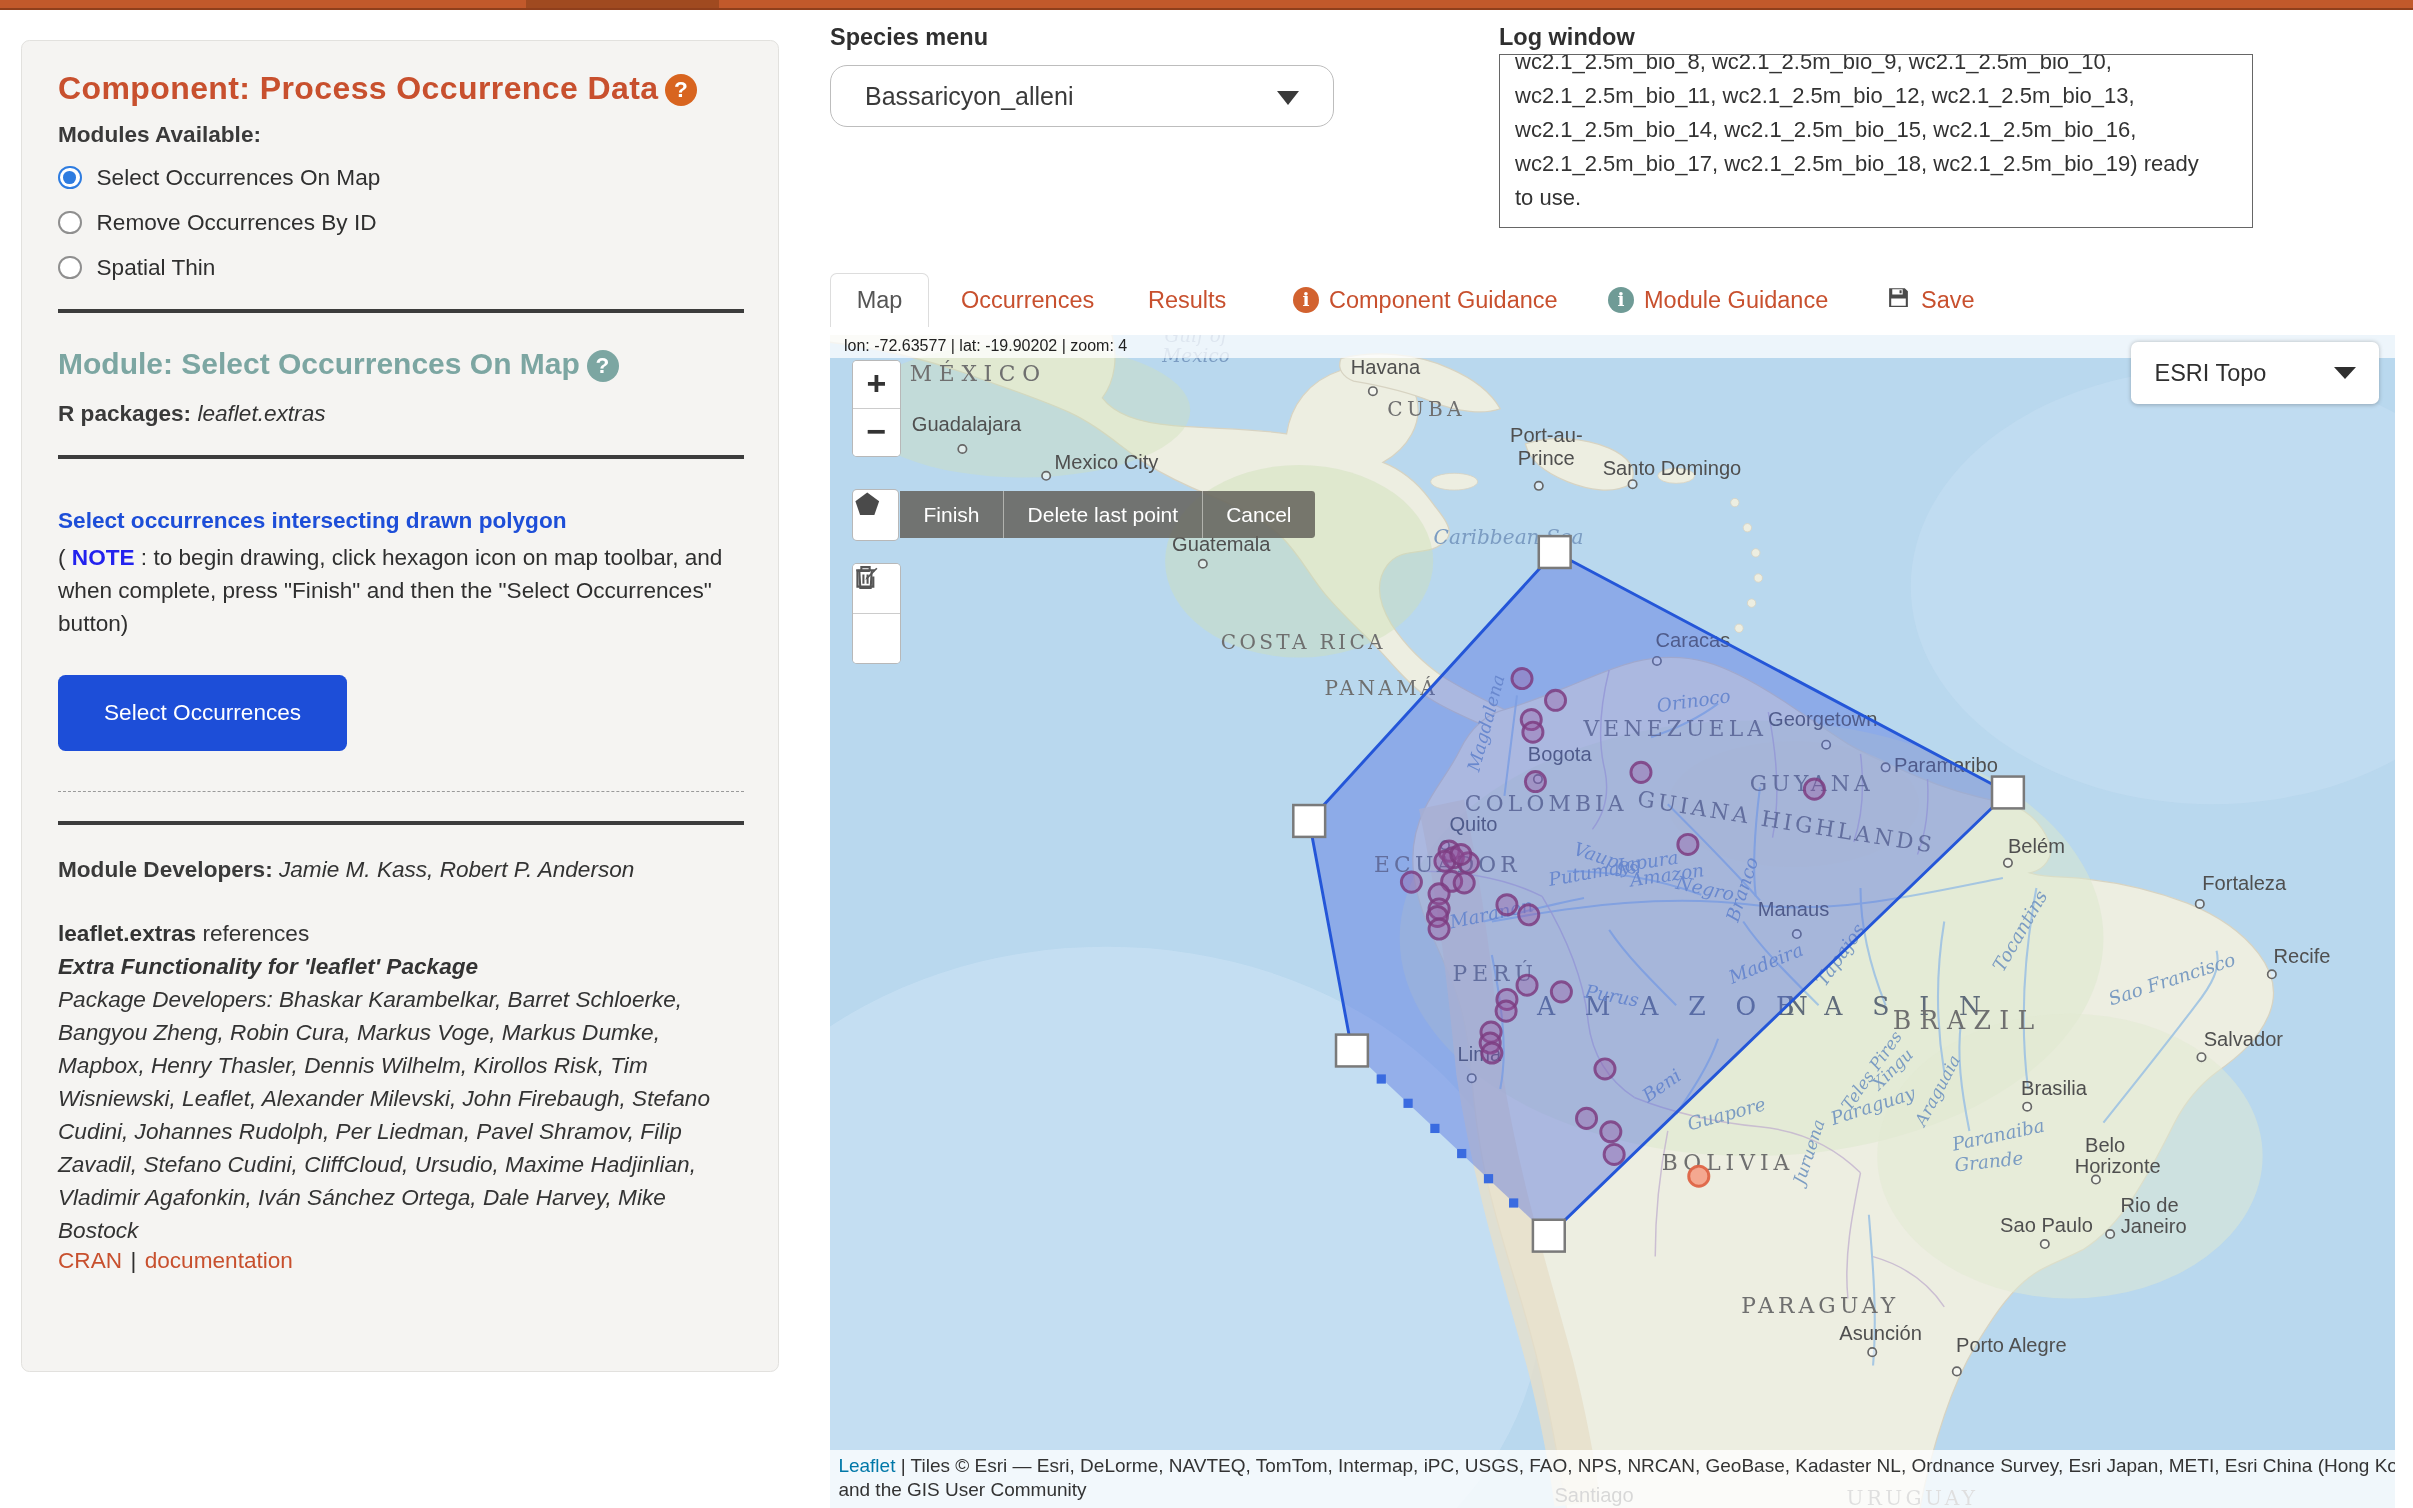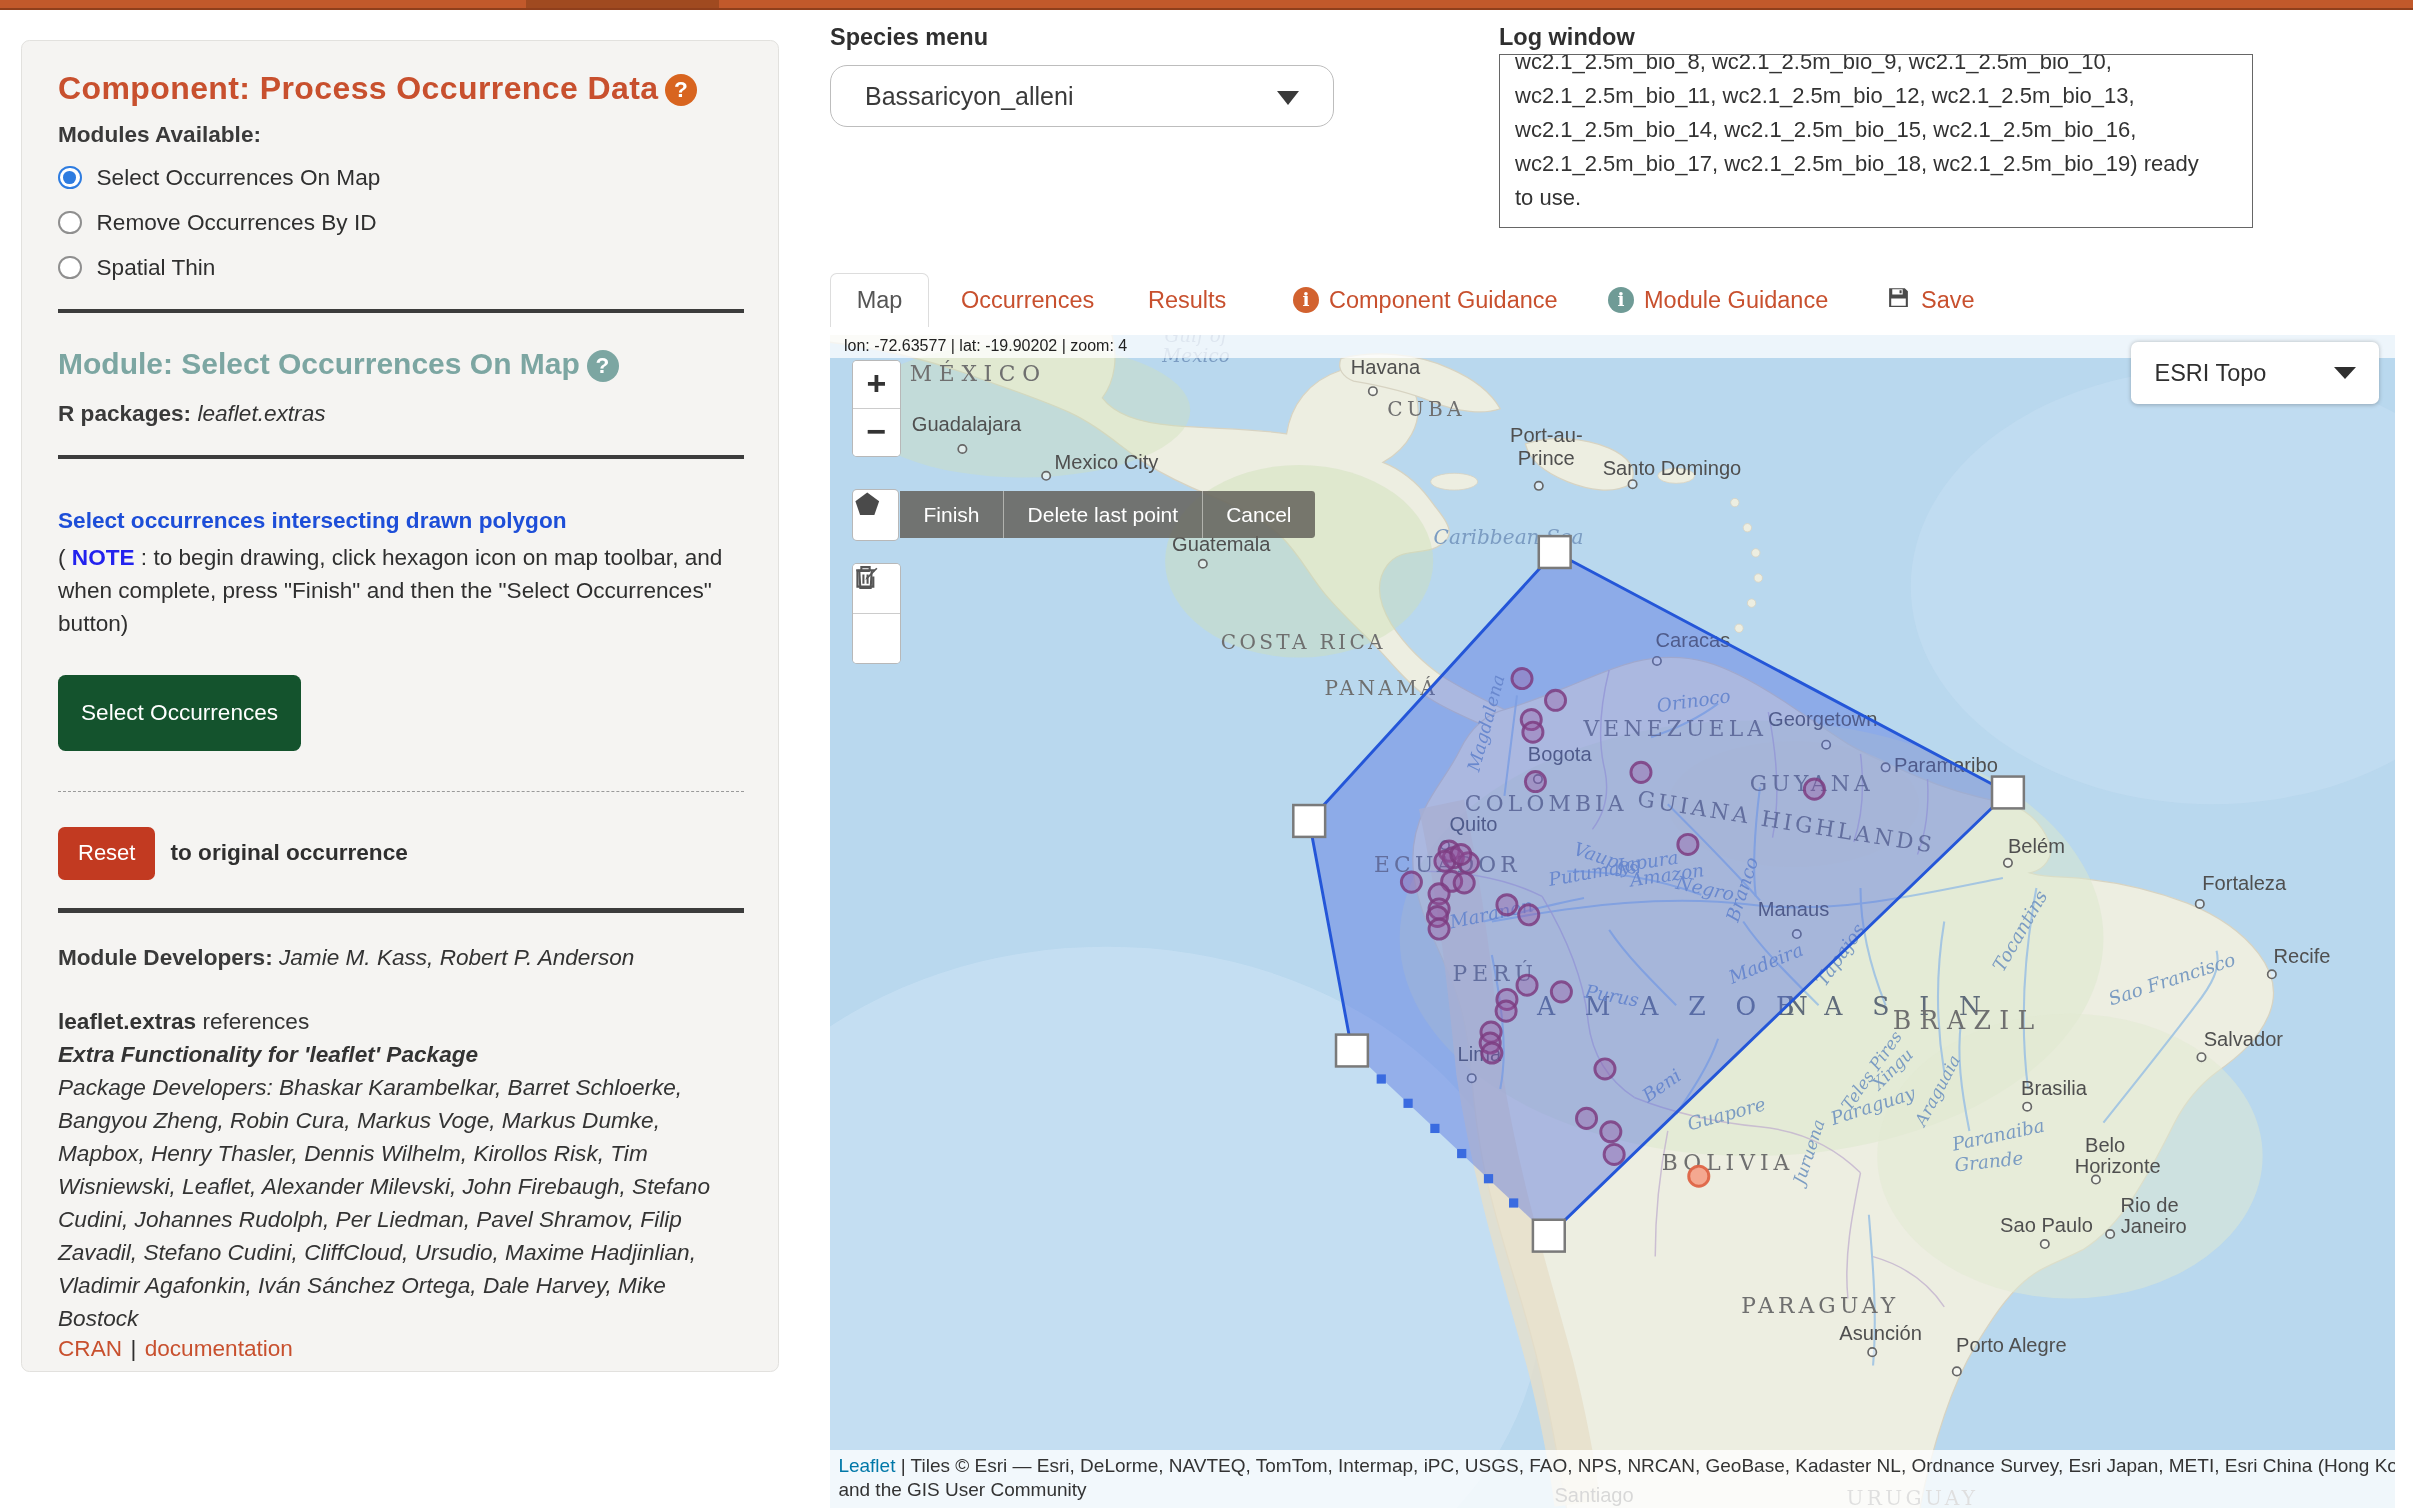--- a/index.html
+++ b/index.html
@@ -27,22 +27,22 @@
   .radio.sel::after{content:"";width:12.6px;height:12.6px;border-radius:50%;background:#2e7ce0;}
   .radio-row span{font-size:22.6px;color:#2f2f2f;}
   .hr{height:4.2px;background:#3c3c3c;border:0;margin:28.5px 0 0 0;}
   .hr-d{border:0;border-top:1.7px dashed #9a9a9a;margin:40px 0 0 0;}
   .module-title{font-size:30px;font-weight:bold;color:#7ca6a2;margin:34px 0 0 0;}
   .rpack{font-size:22.6px;margin-top:18.4px;}
   .rpack i{font-style:italic;}
   .instr-h{font-size:22.6px;font-weight:bold;color:#1d4ed8;margin-top:49px;}
   .instr-p{font-size:22.6px;line-height:33px;color:#2f2f2f;margin-top:6.7px;width:679px;}
   .note{color:#2222ee;font-weight:bold;}
-  .btn-select{margin-top:35px;background:#14532d;color:#fff;font-size:22.6px;border:0;border-radius:7.5px;
-              padding:25px 23px;cursor:pointer;font-family:"Liberation Sans",sans-serif;}
+  .btn-select{margin-top:35px;background:#1d4ed8;color:#fff;font-size:22.6px;border:0;border-radius:7.5px;
+              padding:25px 46px;cursor:pointer;font-family:"Liberation Sans",sans-serif;}
   .reset-row{margin-top:35px;display:flex;align-items:center;}
   .btn-reset{background:#c23a21;color:#fff;font-size:22px;border:0;border-radius:6.7px;padding:13.4px 20px;cursor:pointer;
              font-family:"Liberation Sans",sans-serif;}
   .reset-row b{font-size:22.6px;margin-left:15px;color:#2f2f2f;}
   .devs{font-size:22.6px;margin-top:32px;}
   .devs i, .refs i{font-style:italic;}
   .refs{font-size:22.6px;margin-top:34px;line-height:33px;width:680px;}
   .refs .b{font-weight:bold;}
   .refs .bi{font-weight:bold;font-style:italic;}
   .links{font-size:22.6px;margin-top:1.7px;}
@@ -144,24 +144,20 @@
 
   <hr class="hr">
 
   <div class="instr-h">Select occurrences intersecting drawn polygon</div>
   <div class="instr-p"><span>( </span><span class="note">NOTE</span><span> : to begin drawing, click hexagon icon on map toolbar, and when complete, press "Finish" and then the "Select Occurrences" button)</span></div>
 
   <button class="btn-select">Select Occurrences</button>
 
   <hr class="hr-d">
 
-  <div class="reset-row">
-    <button class="btn-reset">Reset</button>
-    <b>to original occurrence</b>
-  </div>
 
   <hr class="hr">
 
   <div class="devs"><span class="lbl-bold">Module Developers:</span>
     <i>Jamie M. Kass, Robert P. Anderson</i></div>
 
   <div class="refs">
     <span class="b">leaflet.extras</span><span> references</span><br>
     <span class="bi">Extra Functionality for 'leaflet' Package</span><br>
     <i>Package Developers: Bhaskar Karambelkar, Barret Schloerke, Bangyou Zheng, Robin Cura, Markus Voge, Markus Dumke, Mapbox, Henry Thasler, Dennis Wilhelm, Kirollos Risk, Tim Wisniewski, Leaflet, Alexander Milevski, John Firebaugh, Stefano Cudini, Johannes Rudolph, Per Liedman, Pavel Shramov, Filip Zavadil, Stefano Cudini, CliffCloud, Ursudio, Maxime Hadjinlian, Vladimir Agafonkin, Iván Sánchez Ortega, Dale Harvey, Mike Bostock</i>

